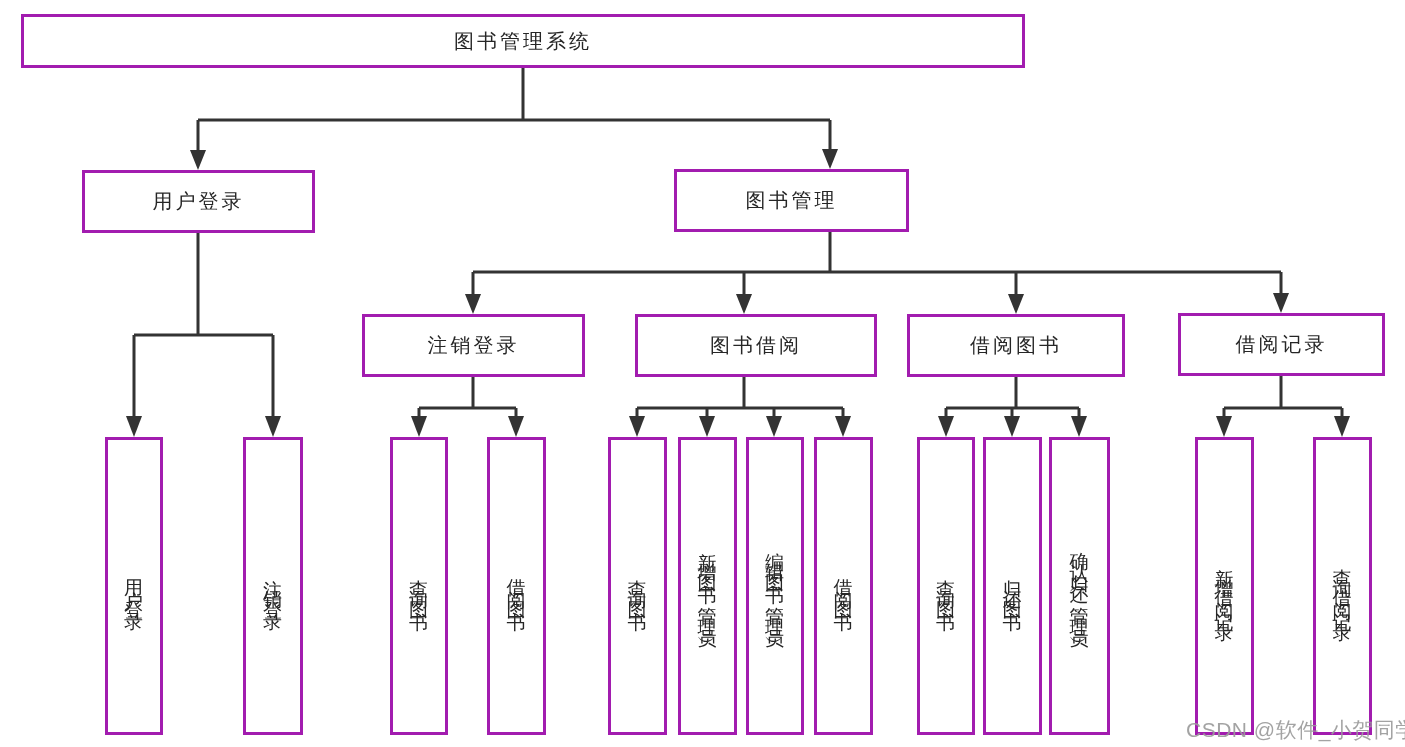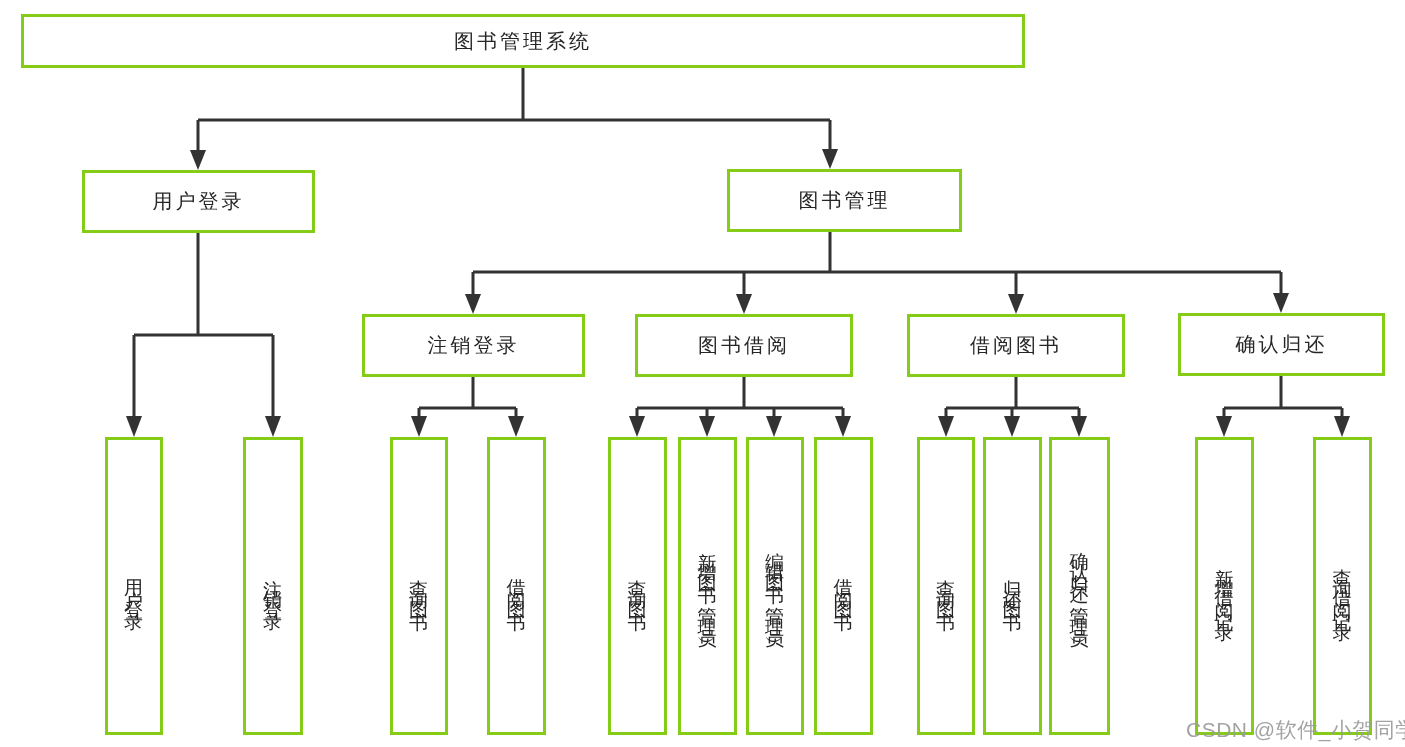--- a/index.html
+++ b/index.html
@@ -2,21 +2,21 @@
 <html><head>
 <meta charset="utf-8">
 <style>
   html,body{margin:0;padding:0;background:#ffffff;}
   .canvas{
     position:relative;width:1405px;height:747px;background:#ffffff;
     font-family:"Liberation Sans",sans-serif;overflow:hidden;
   }
   .wires{position:absolute;left:0;top:0;z-index:1;}
   .node{
-    position:absolute;background:#ffffff;border:3px solid #84cc16;
+    position:absolute;background:#ffffff;border:3px solid #a21caf;
     box-sizing:border-box;display:flex;align-items:center;justify-content:center;
     color:#262626;z-index:2;text-align:center;
   }
   .h-label{font-size:20px;letter-spacing:3px;white-space:nowrap;}
   .v-label{
     writing-mode:vertical-rl;text-orientation:mixed;
     font-size:19px;letter-spacing:11px;line-height:1;white-space:nowrap;
   }
   .watermark{
     position:absolute;left:1186px;top:716px;z-index:3;
@@ -62,35 +62,35 @@
     </g>
   </svg>
 
   <div class="node" style="left:21px;top:14px;width:1004px;height:54px">
     <span class="h-label">图书管理系统</span>
   </div>
 
   <div class="node" style="left:82px;top:170px;width:233px;height:63px">
     <span class="h-label">用户登录</span>
   </div>
-  <div class="node" style="left:727px;top:169px;width:235px;height:63px">
+  <div class="node" style="left:674px;top:169px;width:235px;height:63px">
     <span class="h-label">图书管理</span>
   </div>
 
   <div class="node" style="left:362px;top:314px;width:223px;height:63px">
     <span class="h-label">注销登录</span>
   </div>
-  <div class="node" style="left:635px;top:314px;width:218px;height:63px">
+  <div class="node" style="left:635px;top:314px;width:242px;height:63px">
     <span class="h-label">图书借阅</span>
   </div>
   <div class="node" style="left:907px;top:314px;width:218px;height:63px">
     <span class="h-label">借阅图书</span>
   </div>
   <div class="node" style="left:1178px;top:313px;width:207px;height:63px">
-    <span class="h-label">确认归还</span>
+    <span class="h-label">借阅记录</span>
   </div>
 
   <div class="node" style="left:105px;top:437px;width:58px;height:298px">
     <span class="v-label">用户登录</span>
   </div>
   <div class="node" style="left:243px;top:437px;width:60px;height:298px">
     <span class="v-label">注销登录</span>
   </div>
 
   <div class="node" style="left:390px;top:437px;width:58px;height:298px">

